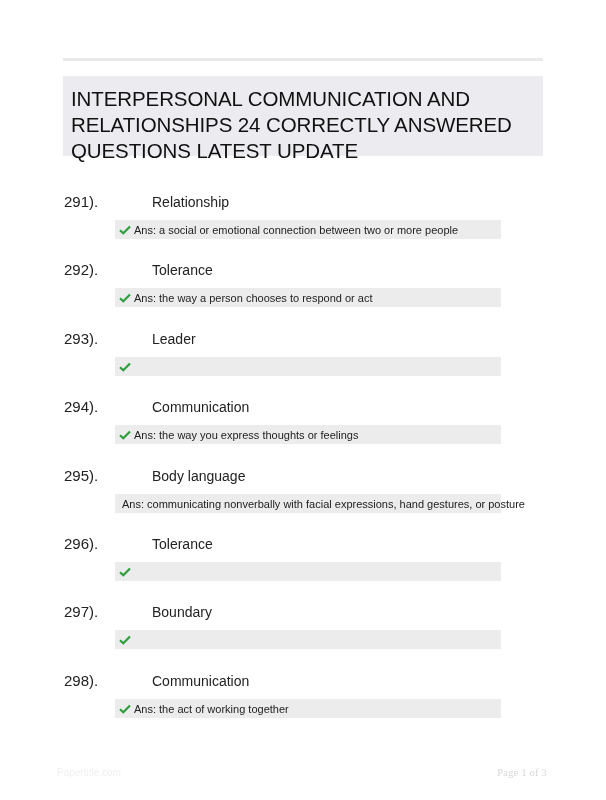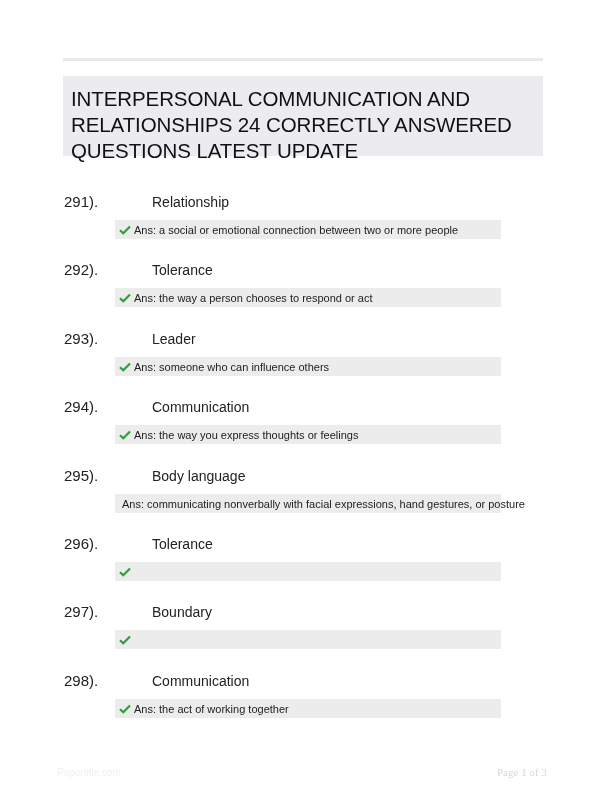--- a/index.html
+++ b/index.html
@@ -49,21 +49,20 @@
     </div>
   </div>
 
   <div class="qa" style="top:330px;">
     <span class="qnum">293).</span>
     <span class="qterm">Leader</span>
     <div class="ans">
       <svg class="check" viewBox="0 0 12 10">
           <path d="M1 5.2 L4.3 8.3 L11 1.5" stroke="#2e9e3e" stroke-width="2.2" fill="none"></path>
         </svg>
-      <span class="ans-text">Ans: someone who can influence others</span>
     </div>
   </div>
 
   <div class="qa" style="top:398px;">
     <span class="qnum">294).</span>
     <span class="qterm">Communication</span>
     <div class="ans">
       <svg class="check" viewBox="0 0 12 10">
           <path d="M1 5.2 L4.3 8.3 L11 1.5" stroke="#2e9e3e" stroke-width="2.2" fill="none"></path>
         </svg>

